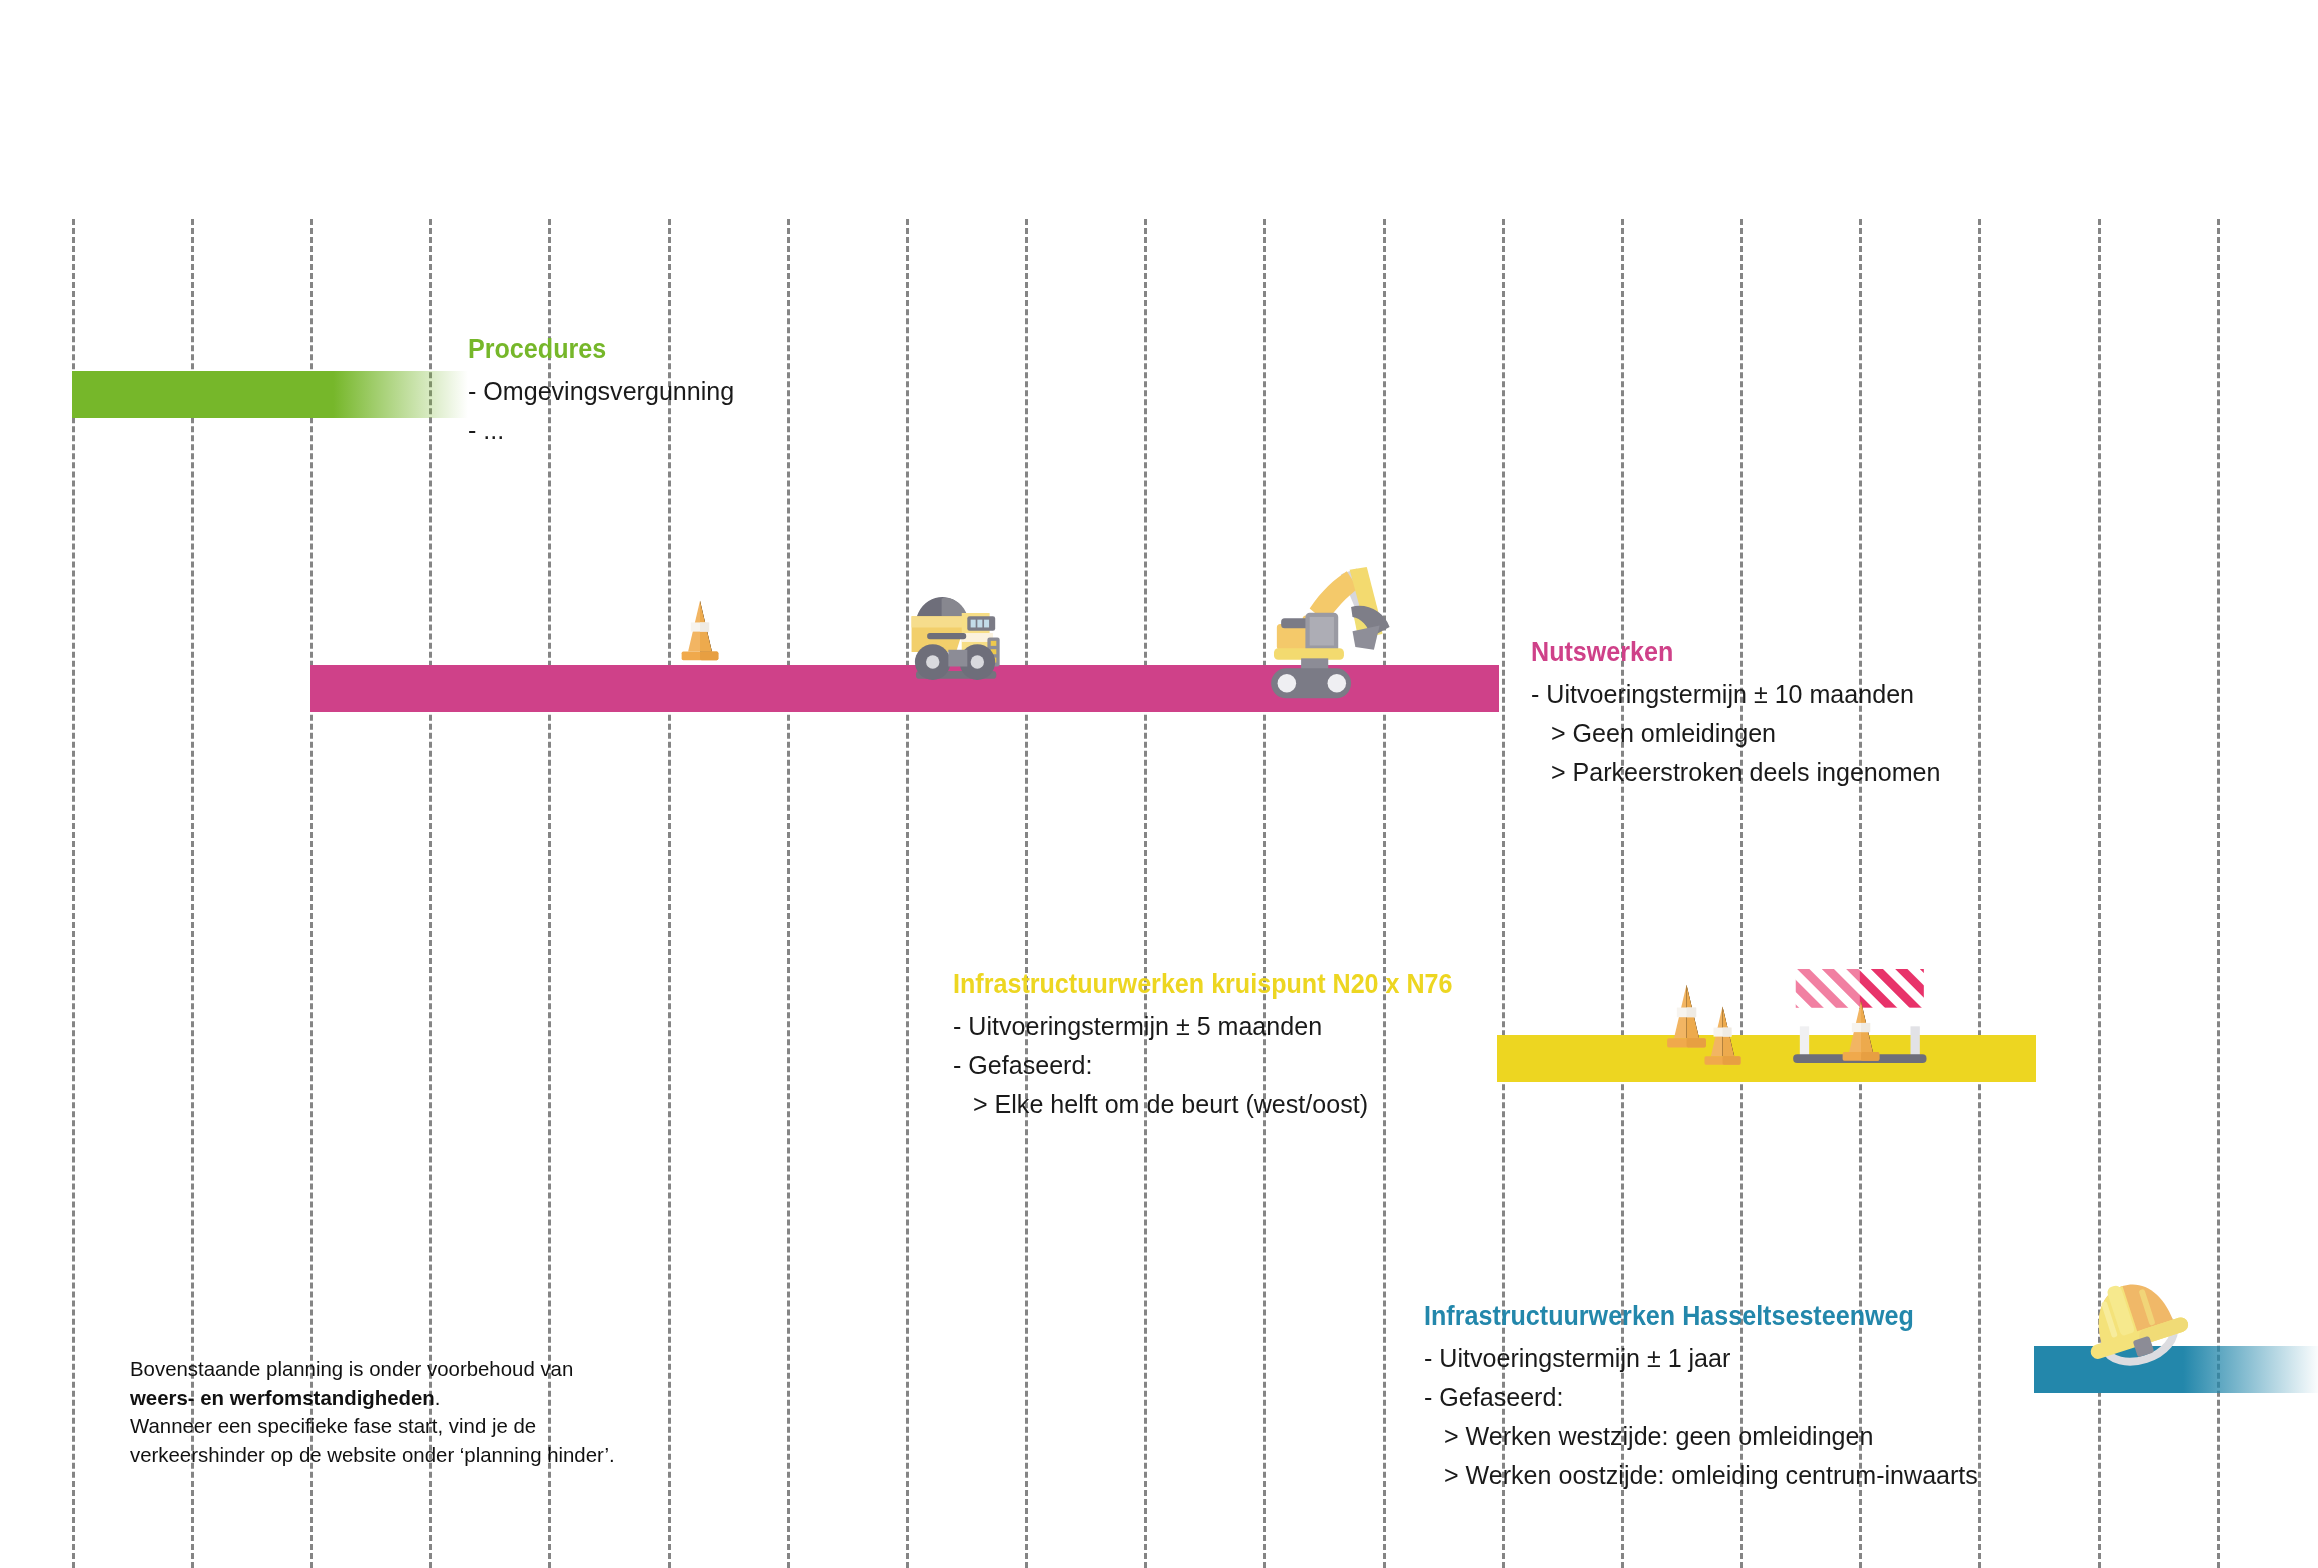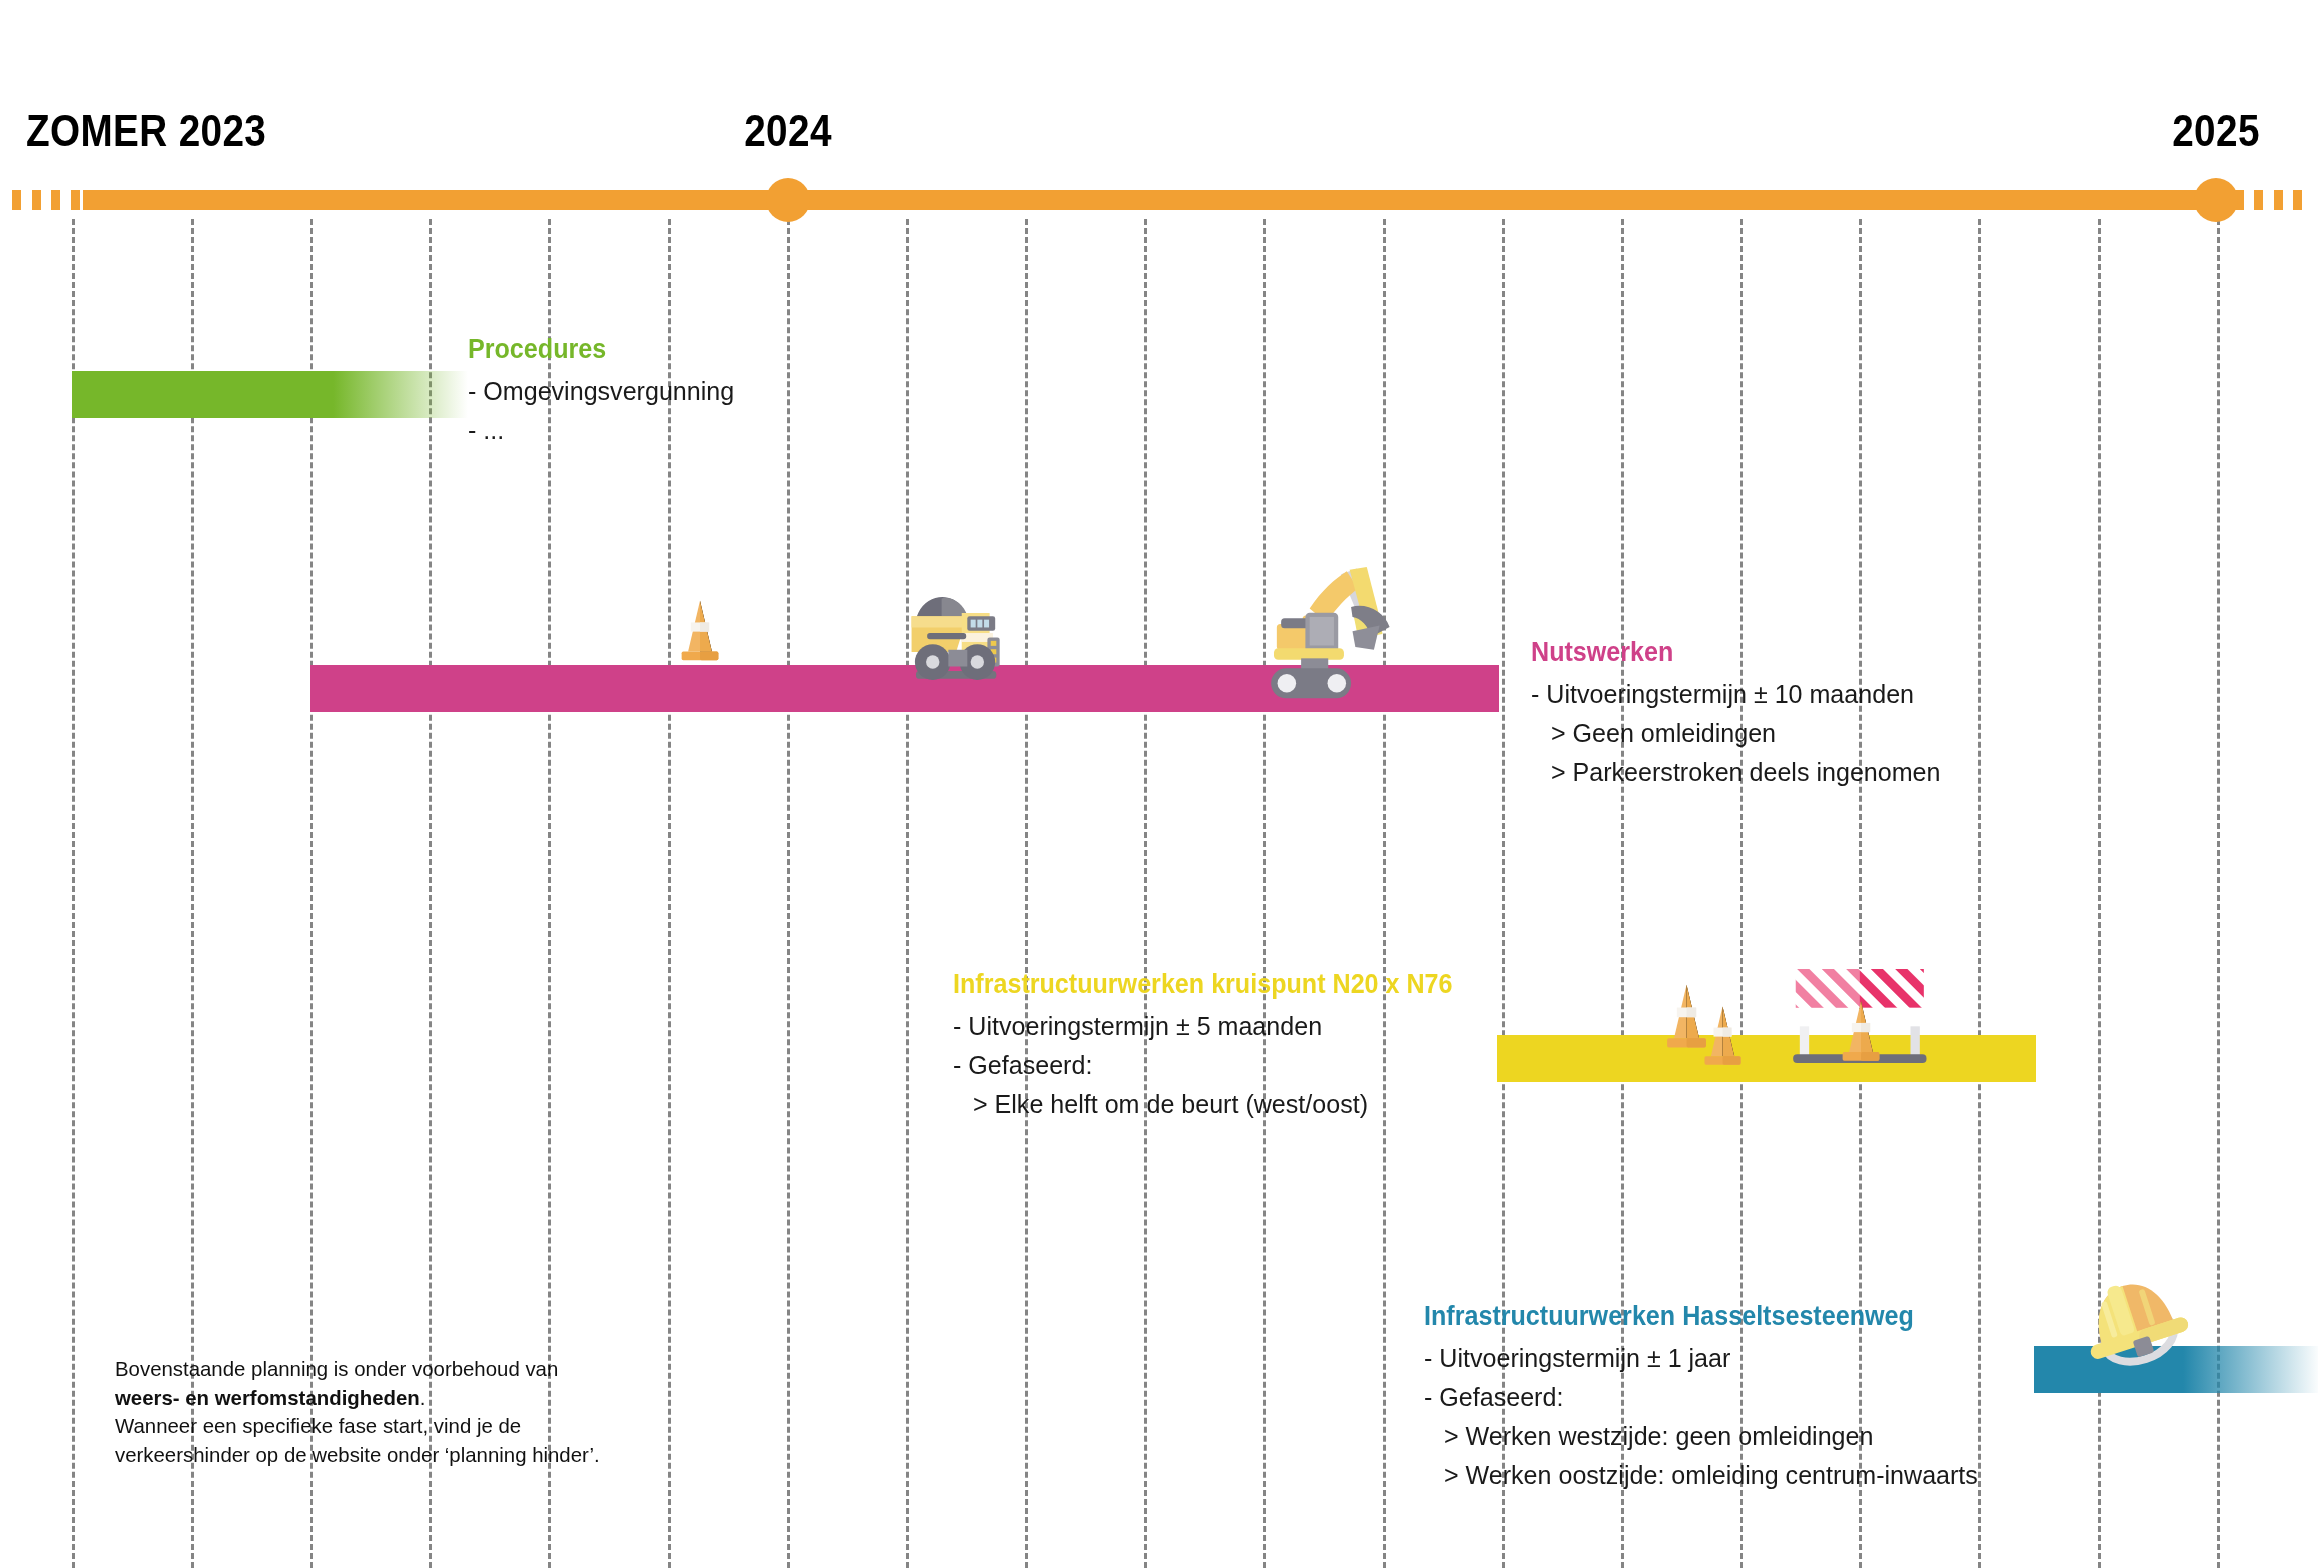--- a/index.html
+++ b/index.html
@@ -133,21 +133,21 @@
   
   #footnote {
     position: absolute;
     left: 115px;
     top: 1355px;
     font-size: 20.4px;
     line-height: 1.40;
     color: #111111;
     white-space: nowrap;
   }
-  #footnote .fn-line { display: block; }
+  #footnote .fn-line { display: block; margin-left: 15px; }
   #footnote .fn-strong { font-weight: bold; text-align: right; }
 
   
   .illus { position: absolute; }
 </style>
 </head>
 <body>
 
 <div id="stage">
 
@@ -166,32 +166,20 @@
       <div class="gridline" style="left: 1383px;"></div>
       <div class="gridline" style="left: 1502px;"></div>
       <div class="gridline" style="left: 1621px;"></div>
       <div class="gridline" style="left: 1740px;"></div>
       <div class="gridline" style="left: 1859px;"></div>
       <div class="gridline" style="left: 1978px;"></div>
       <div class="gridline" style="left: 2098px;"></div>
       <div class="gridline" style="left: 2217px;"></div>
     </div>
 
-  <div id="axis-layer">
-    <div class="axis-dots left"></div>
-    <div class="axis-line"></div>
-    <div class="axis-dots right"></div>
-
-    <div class="milestone" id="ms-2024" style="left: 788px;"></div>
-    <div class="milestone" id="ms-2025" style="left: 2216px;"></div>
-
-    <div class="year-label start">ZOMER 2023</div>
-    <div class="year-label mid">2024</div>
-    <div class="year-label end">2025</div>
-  </div>
 
   <div id="bars-layer">
       <div class="bar bar-green" style="left: 72px; top: 371px; width: 396px;"></div>
       <div class="bar bar-pink" style="left: 310px; top: 665px; width: 1189px;"></div>
       <div class="bar bar-yellow" style="left: 1497px; top: 1035px; width: 539px;"></div>
       <div class="bar bar-blue" style="left: 2034px; top: 1346px; width: 287px;"></div>
     </div>
 
   <div id="illus-layer">
       <div class="illus" style="left: 673px; top: 596px; width: 54px; height: 68px;">

